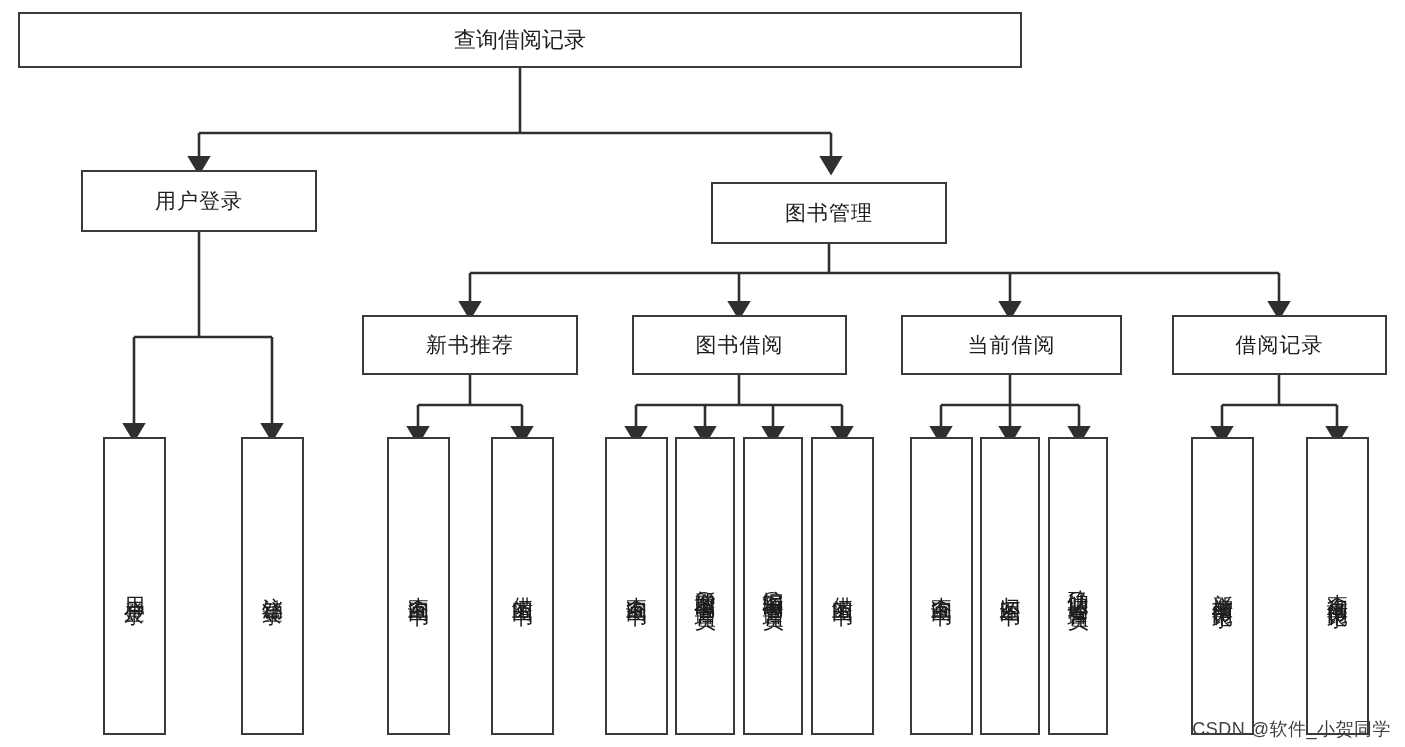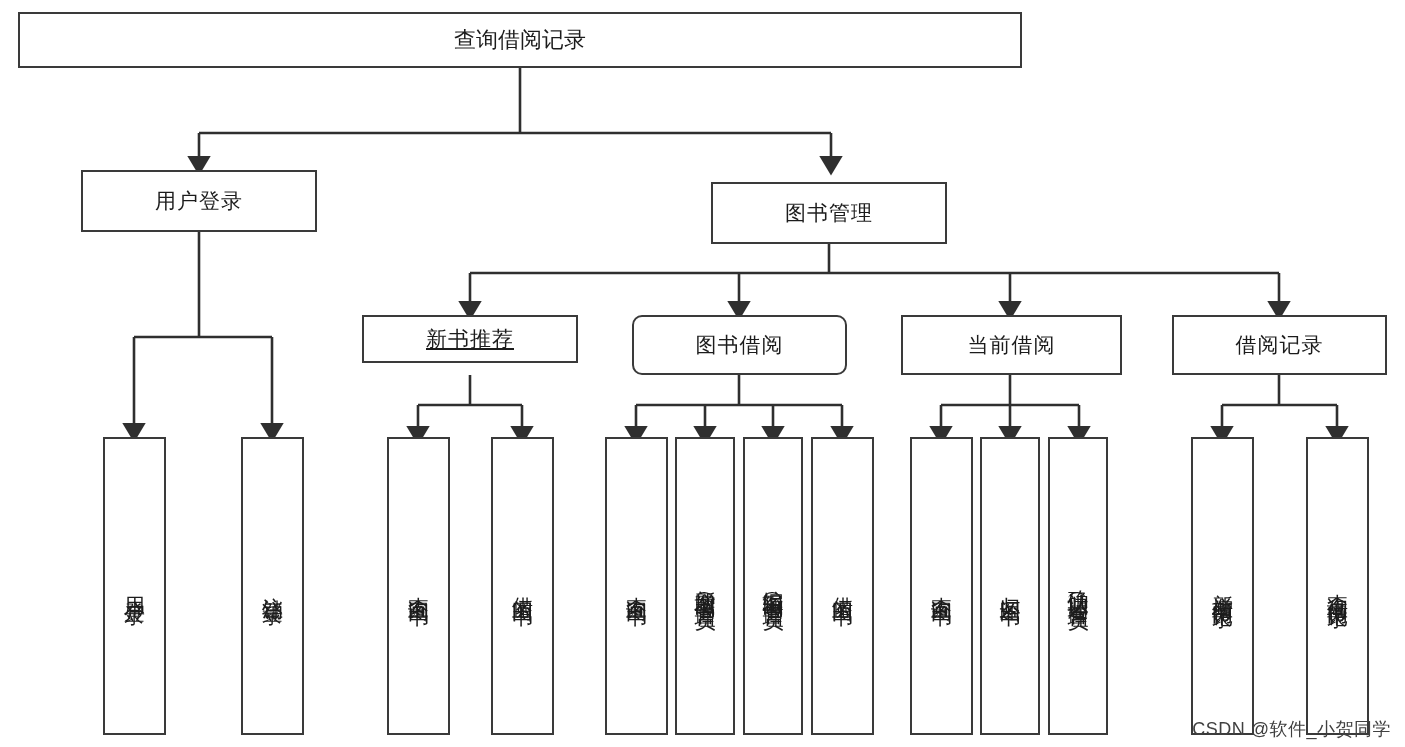--- a/index.html
+++ b/index.html
@@ -130,24 +130,24 @@
     <span>查询借阅记录</span>
   </div>
 
   <div class="node h" style="left:81px; top:170px; width:236px; height:62px;">
     <span>用户登录</span>
   </div>
   <div class="node h" style="left:711px; top:170px; width:236px; height:62px;margin-top:12px;">
     <span>图书管理</span>
   </div>
 
-  <div class="node h" style="left:362px; top:315px; width:216px; height:48px;text-decoration:underline;">
+  <div class="node h" style="left:362px; top:315px; width:216px; height:60px;">
     <span>新书推荐</span>
   </div>
-  <div class="node h" style="left:632px; top:315px; width:215px; height:60px;border-radius:10px;">
+  <div class="node h" style="left:632px; top:315px; width:215px; height:60px;">
     <span>图书借阅</span>
   </div>
   <div class="node h" style="left:901px; top:315px; width:221px; height:60px;">
     <span>当前借阅</span>
   </div>
   <div class="node h" style="left:1172px; top:315px; width:215px; height:60px;">
     <span>借阅记录</span>
   </div>
 
   <div class="node leaf" style="left:103px; top:437px; width:63px; height:298px;">

